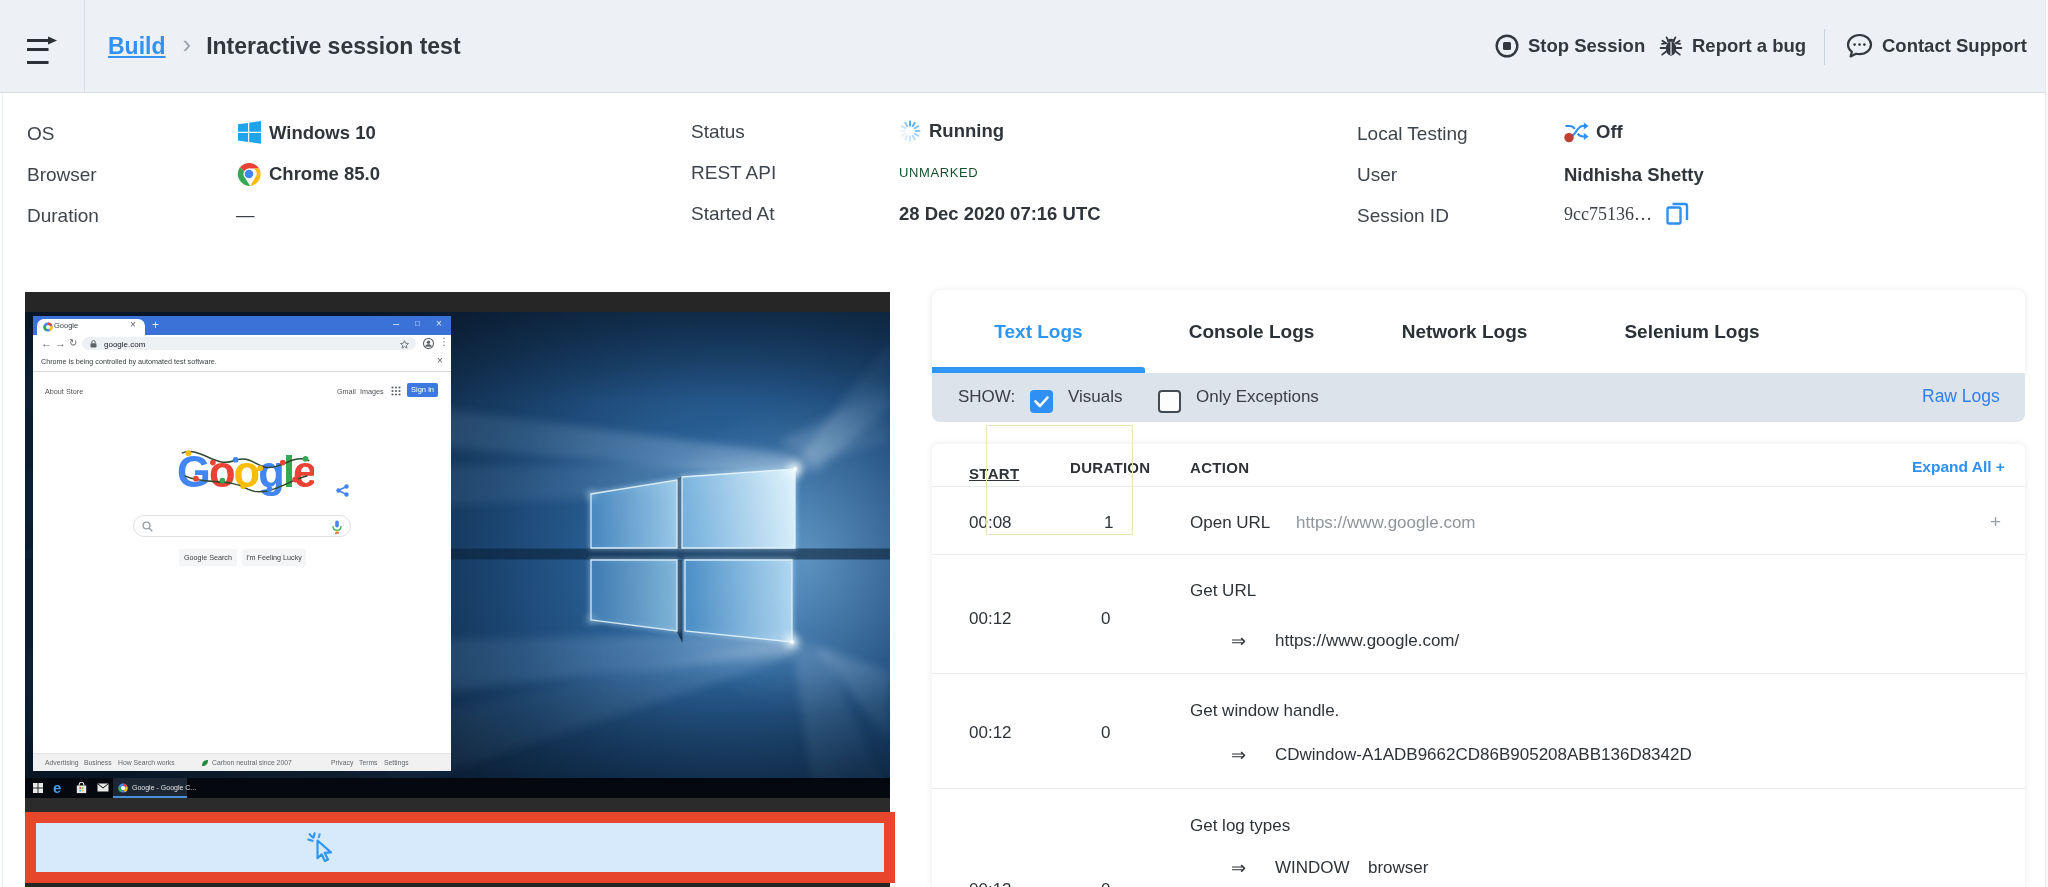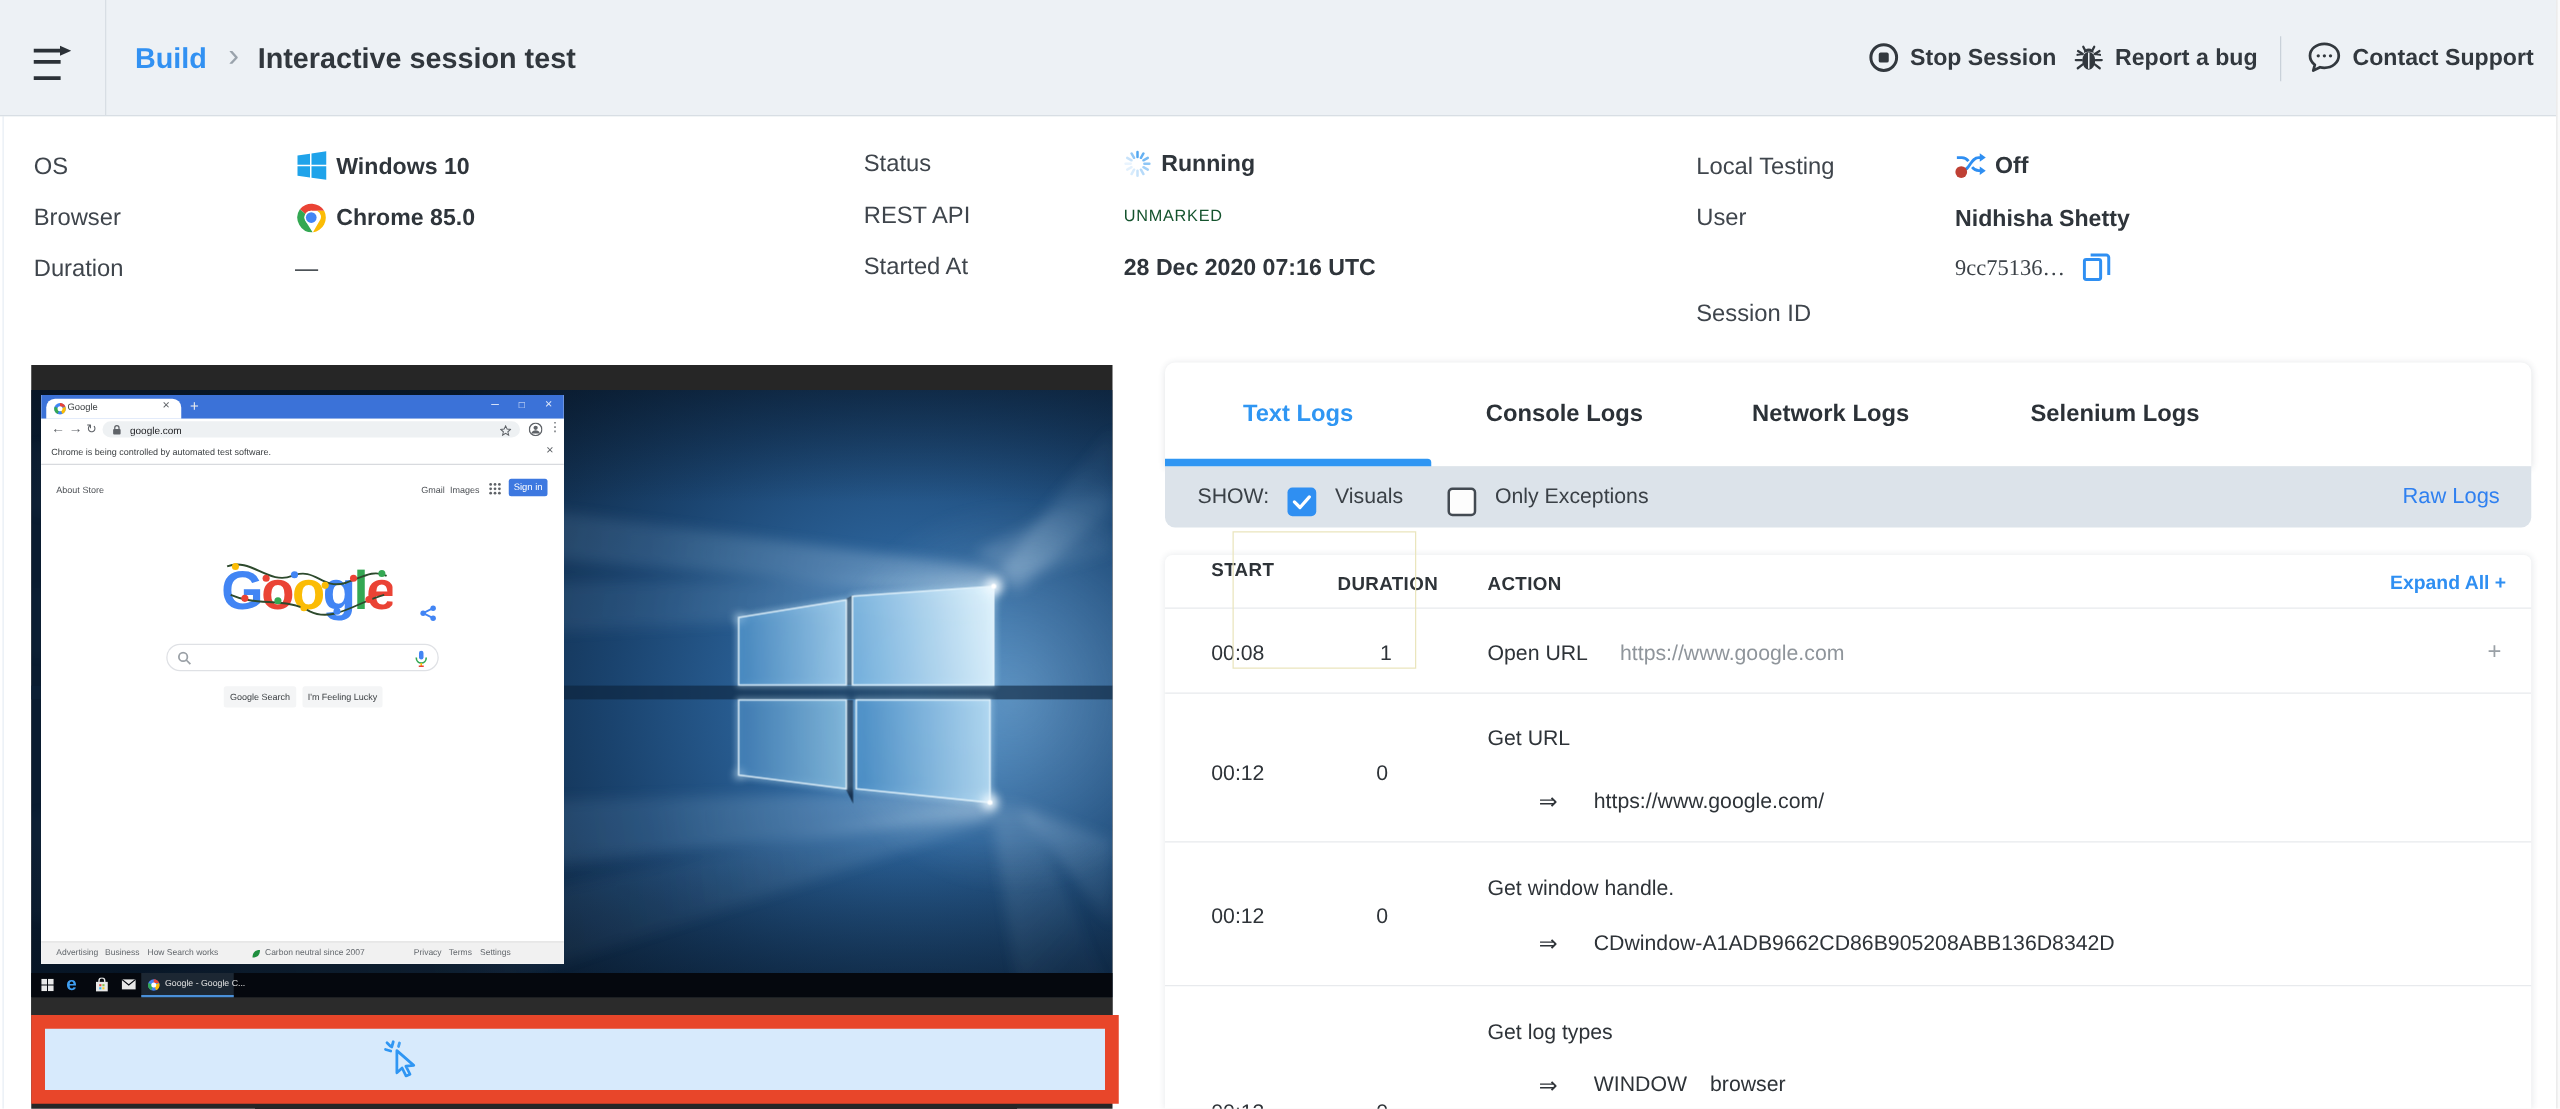--- a/index.html
+++ b/index.html
@@ -7,21 +7,21 @@
     font-family:"Liberation Sans", sans-serif; }
   .abs { position:absolute; white-space:nowrap; }
   #page { position:relative; width:2048px; height:887px; background:#fff; }
 
   
   #topbar { left:0; top:0; width:2045px; height:93px; background:#edf1f5;
     border-bottom:1px solid #d8dee4; }
   #hambox { left:0; top:0; width:85px; height:92px; border-right:1px solid #d8dee4; }
   #crumb { left:108px; top:0; height:92px; display:flex; align-items:center;
     font-size:23px; font-weight:700; color:#31373d; }
-  #crumb .build { color:#3291f2; }
+  #crumb .build { color:#3291f2;text-decoration:underline; }
   #crumb .sep { color:#9aa3ac; font-weight:400; font-size:26px; margin:-3px 15px 0 17px; }
   .topact { top:0; height:92px; display:flex; align-items:center; gap:9px;
     font-size:18.5px; font-weight:700; color:#32383e; }
   #tdivider { left:1824px; top:29px; width:1px; height:36px; background:#c9d1d9; }
 
   
   .ilabel { font-size:19px; color:#3f454c; }
   .ival  { font-size:18.5px; font-weight:700; color:#2f353b; }
   .irow { display:flex; align-items:center; }
 
@@ -153,21 +153,21 @@
         <line x1="6.25" y1="2.77" x2="8.25" y2="6.24" opacity="0.6"></line>
       </g>
     </svg>
     <span class="ival" style="margin-left:8px;">Running</span>
   </div>
   <div class="abs" style="left:899px;top:165px;font-size:13px;color:#14532d;letter-spacing:.6px;">UNMARKED</div>
   <div class="abs ival" style="left:899px;top:203px;">28 Dec 2020 07:16 UTC</div>
 
   <div class="abs ilabel" style="left:1357px;top:123px;">Local Testing</div>
   <div class="abs ilabel" style="left:1357px;top:164px;">User</div>
-  <div class="abs ilabel" style="left:1357px;top:205px;margin-top:36px;">Session ID</div>
+  <div class="abs ilabel" style="left:1357px;top:205px;">Session ID</div>
   <div class="abs irow" style="left:1564px;top:121px;">
     <svg width="25" height="22" viewBox="0 0 25 22">
       <g stroke="#2f8ff2" stroke-width="2.2" fill="none">
         <path d="M1.5 15.5 H5.5 C9 15.5 10.5 13 12.2 10.3 C14 7.5 15.5 5 19 5 H20.5"></path>
         <path d="M1.5 5 H5.5 C8 5 9.5 6.2 10.8 7.9 M13.7 12.7 C15 14.4 16.5 15.5 19 15.5 H20.5"></path>
       </g>
       <g fill="#2f8ff2">
         <path d="M19.8 1.6 L24.6 5 L19.8 8.4 Z"></path>
         <path d="M19.8 12.1 L24.6 15.5 L19.8 18.9 Z"></path>
       </g>
@@ -470,21 +470,21 @@
           <path d="M5.5 11.5 L10 16 L17.5 7.5" stroke="#fff" stroke-width="2.6" fill="none" stroke-linecap="round" stroke-linejoin="round"></path>
         </svg>
     </div>
     <div class="abs" style="left:136px;top:14px;font-size:17px;color:#3a4046;">Visuals</div>
     <div class="abs" style="left:226px;top:17px;width:23px;height:23px;background:#fdfdfd;border:2px solid #434a52;border-radius:4px;"></div>
     <div class="abs" style="left:264px;top:14px;font-size:17px;color:#3a4046;">Only Exceptions</div>
     <div class="abs" style="left:990px;top:13px;font-size:17.5px;color:#2f80f0;">Raw Logs</div>
   </div>
   <div class="abs" id="yellowbox"></div>
   <div class="abs" id="tablecard">
-    <div class="abs hcell" style="left:37px;top:4px;">START</div>
+    <div class="abs hcell" style="left:37px;top:21px;text-decoration:underline;">START</div>
     <div class="abs hcell" style="left:138px;top:15px;">DURATION</div>
     <div class="abs hcell" style="left:258px;top:15px;">ACTION</div>
     <div class="abs" style="left:980px;top:14px;font-size:15.5px;font-weight:700;color:#2f8ff2;">Expand All +</div>
     <div class="rowline" style="top:42px;"></div>
 
     <div class="cell" style="left:37px;top:69px;">00:08</div>
     <div class="cell" style="left:172px;top:69px;">1</div>
     <div class="cell" style="left:258px;top:69px;">Open URL</div>
     <div class="cell grey" style="left:364px;top:69px;">https://www.google.com</div>
     <div class="cell" style="left:1058px;top:67px;color:#9aa0a6;font-size:19px;">+</div>

